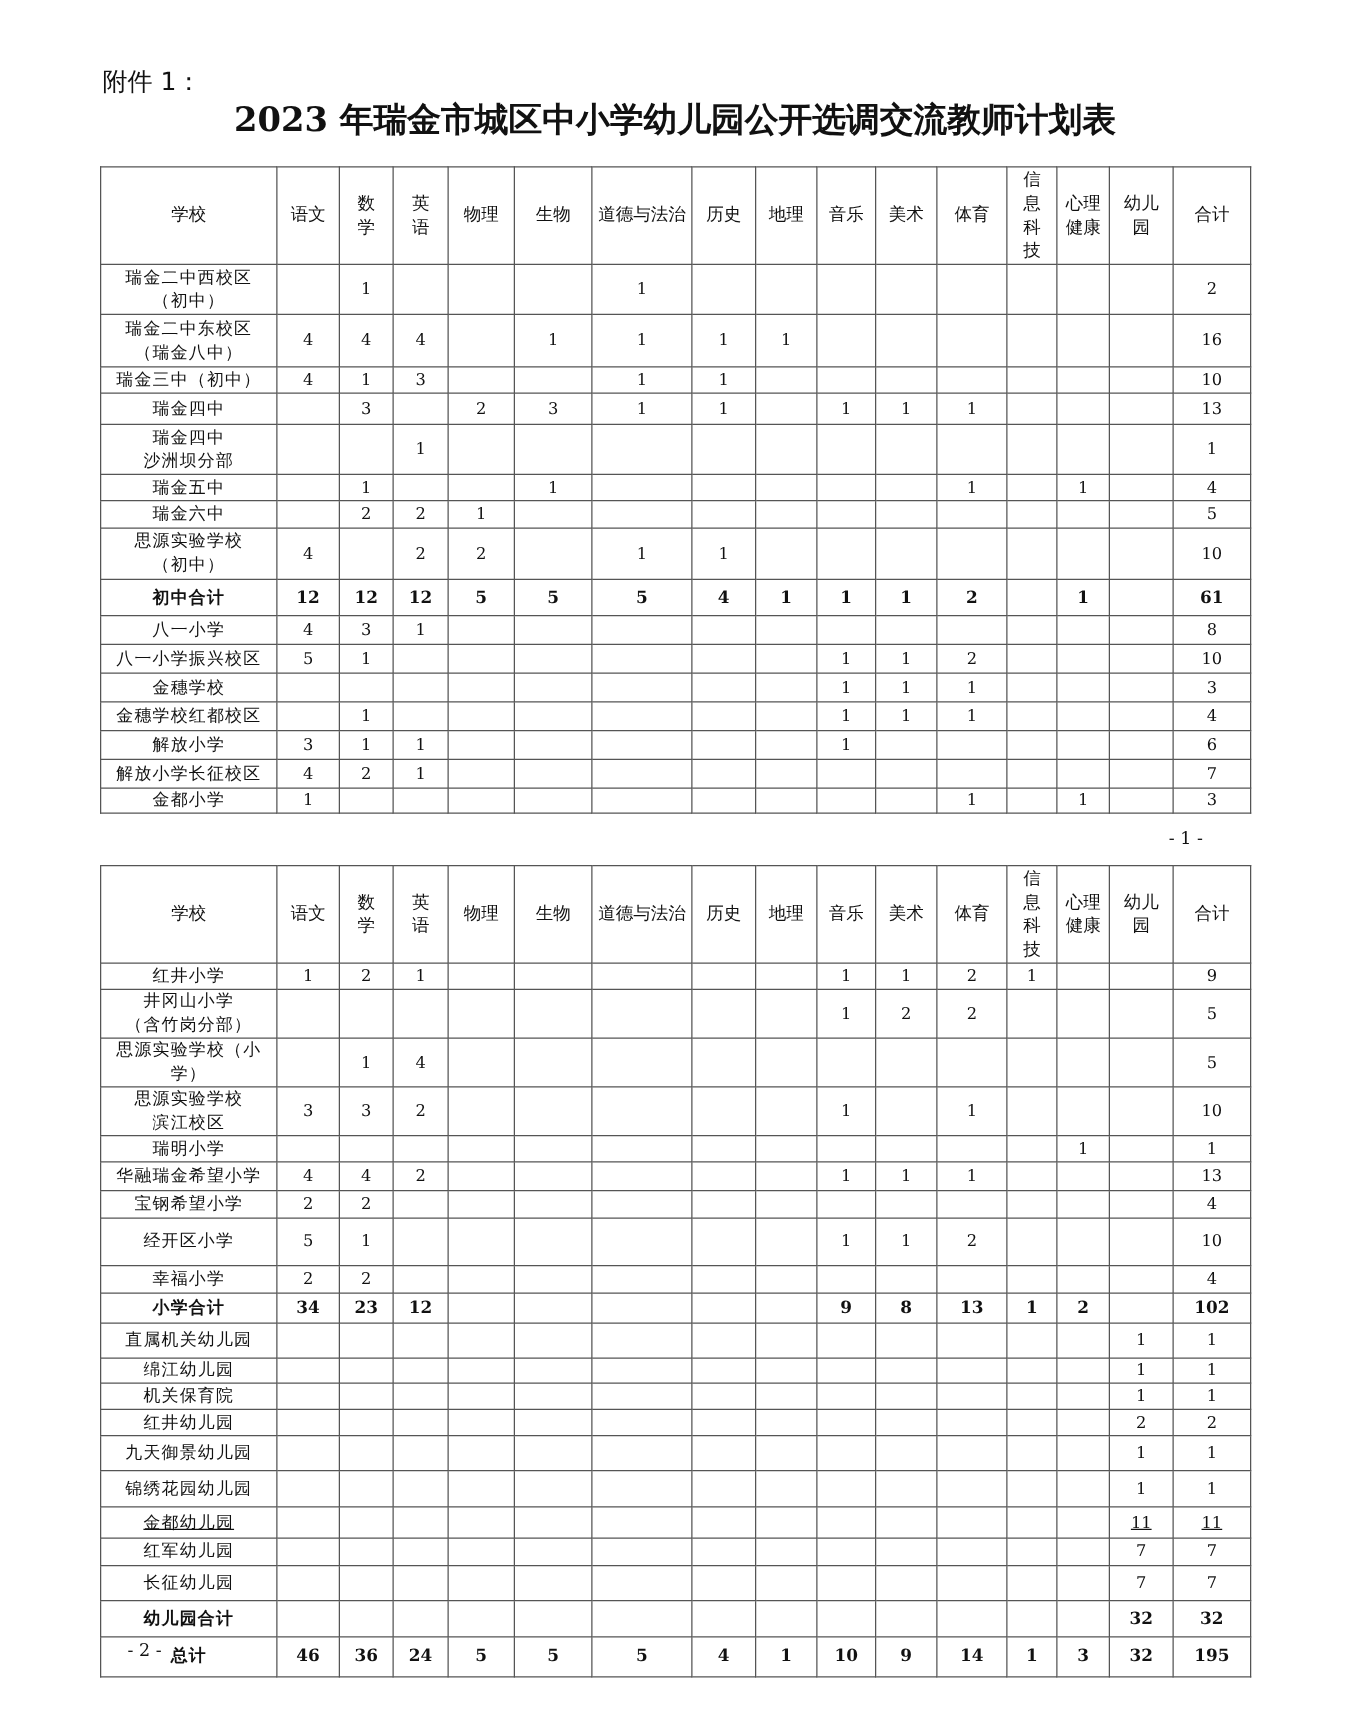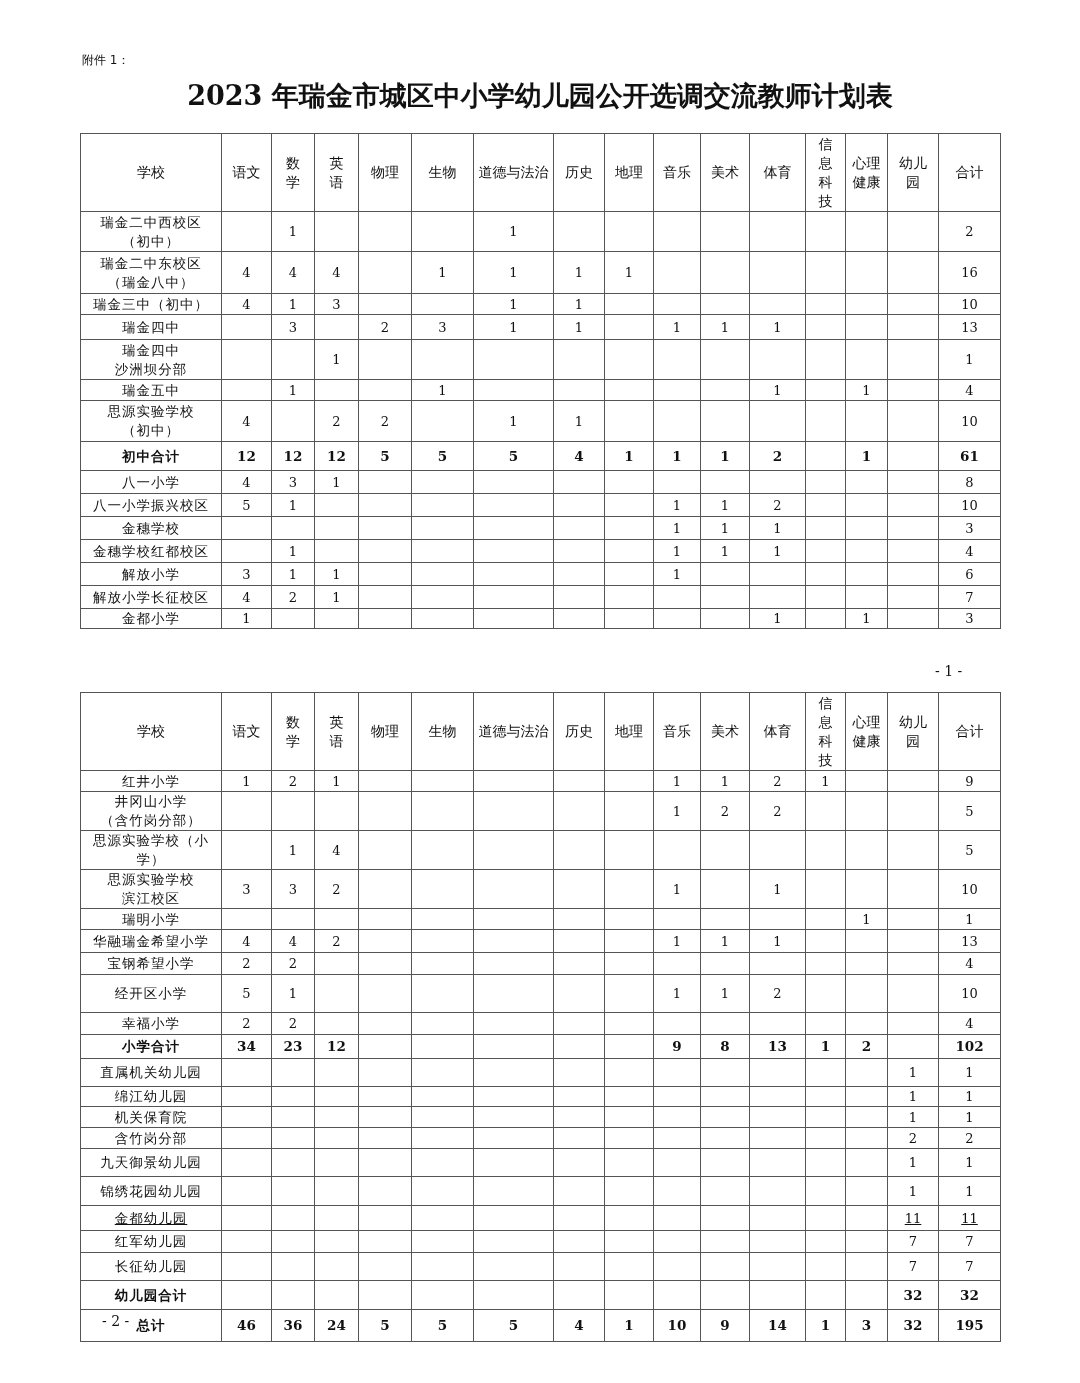--- a/index.html
+++ b/index.html
@@ -1,17 +1,17 @@
 <!DOCTYPE html>
 <html><head>
 <meta charset="utf-8">
 <style>
   html, body { margin:0; padding:0; background:#ffffff; }
   body { width:1080px; height:1383px; position:relative; font-family:"DejaVu Serif", serif; color:#111; overflow:hidden; }
-  .attach { position:absolute; left:82px; top:52px; font-family:"DejaVu Sans", sans-serif; font-size:12px; }
+  .attach { position:absolute; left:82px; top:52px; font-family:"DejaVu Sans", sans-serif; font-size:20px; }
   .title { position:absolute; left:0; width:1080px; top:78px; text-align:center; font-family:"DejaVu Serif", serif; font-weight:bold; font-size:27px; letter-spacing:0px; }
   table.plan { position:absolute; left:80px; border-collapse:collapse; table-layout:fixed; width:920px; }
   table.plan td, table.plan th { border:1px solid #555; padding:0; text-align:center; vertical-align:middle; font-size:13px; line-height:19px; font-weight:normal; }
   table.plan th { font-family:"DejaVu Sans", sans-serif; font-size:14px; line-height:19px; }
   table.plan td.school { font-size:13.5px; letter-spacing:1px; }
   tr.sum td { font-weight:bold; font-size:13.5px; }
   .pageno { position:absolute; font-size:14px; font-family:"DejaVu Serif", serif; }
 </style>
 </head>
 <body>
@@ -160,20 +160,38 @@
         <td></td>
         <td></td>
         <td></td>
         <td></td>
         <td>1</td>
         <td></td>
         <td>1</td>
         <td></td>
         <td>4</td>
       </tr>
+      <tr style="height: 22px;">
+        <td class="school">瑞金六中</td>
+        <td></td>
+        <td>2</td>
+        <td>2</td>
+        <td>1</td>
+        <td></td>
+        <td></td>
+        <td></td>
+        <td></td>
+        <td></td>
+        <td></td>
+        <td></td>
+        <td></td>
+        <td></td>
+        <td></td>
+        <td>5</td>
+      </tr>
       <tr style="height: 41px;">
         <td class="school">思源实验学校<br>（初中）</td>
         <td>4</td>
         <td></td>
         <td>2</td>
         <td>2</td>
         <td></td>
         <td>1</td>
         <td>1</td>
         <td></td>
@@ -602,21 +620,21 @@
         <td></td>
         <td></td>
         <td></td>
         <td></td>
         <td></td>
         <td></td>
         <td>1</td>
         <td>1</td>
       </tr>
       <tr style="height: 21px;">
-        <td class="school">含竹岗分部</td>
+        <td class="school">红井幼儿园</td>
         <td></td>
         <td></td>
         <td></td>
         <td></td>
         <td></td>
         <td></td>
         <td></td>
         <td></td>
         <td></td>
         <td></td>

